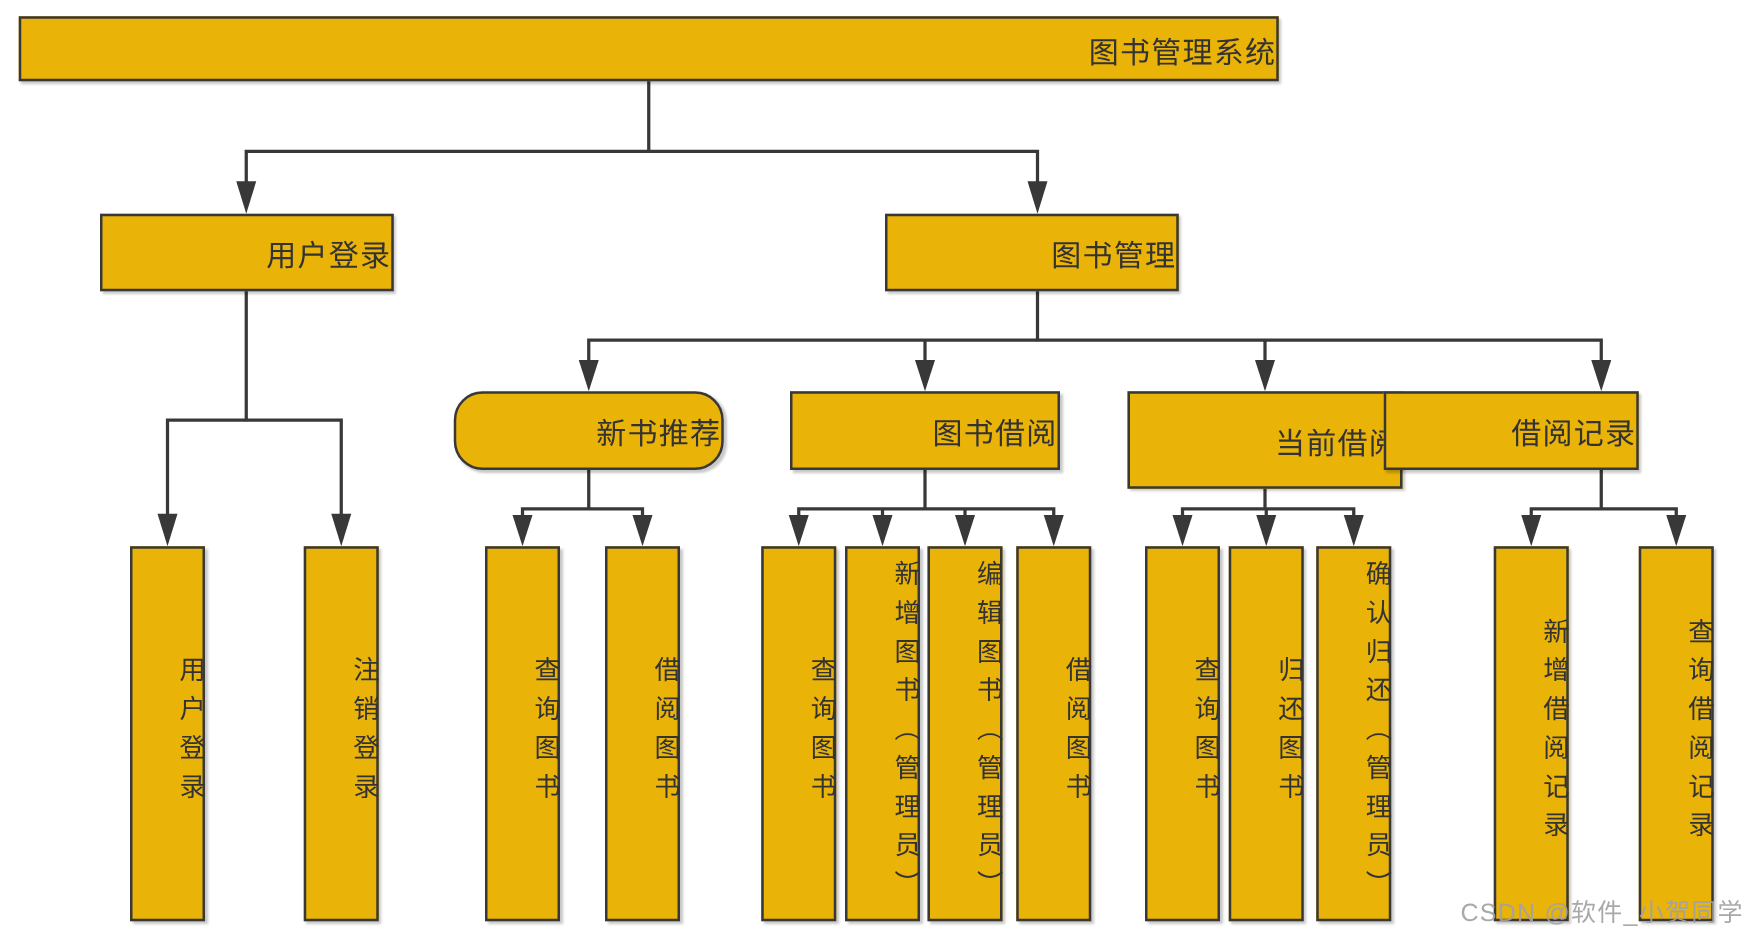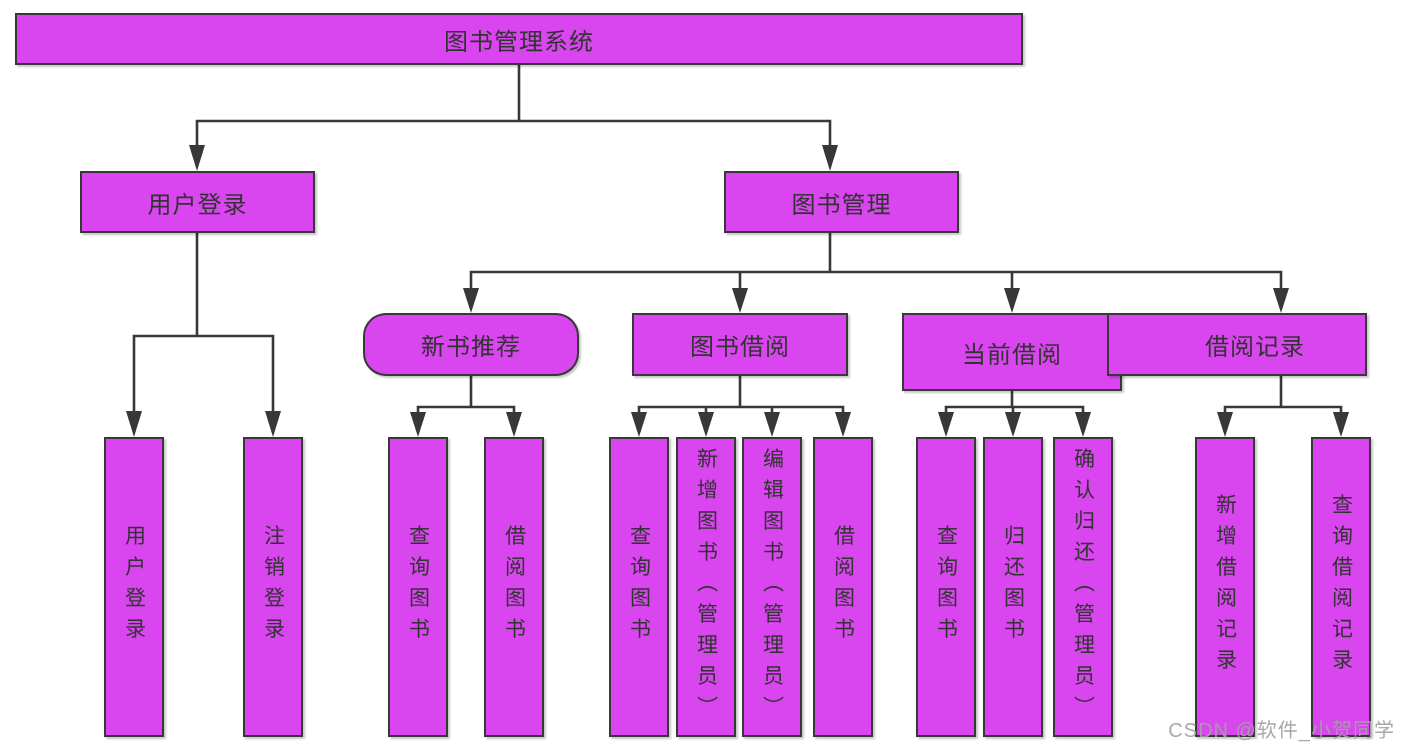--- a/index.html
+++ b/index.html
@@ -7,24 +7,24 @@
     position:relative;
     width:1405px;height:747px;
     background:#ffffff;
     font-family:"Liberation Sans","DejaVu Sans",sans-serif;
     overflow:hidden;
   }
   svg.connectors{position:absolute;left:0;top:0;z-index:0;}
   .node{
     position:absolute;
     box-sizing:border-box;
-    background:#d946ef;
+    background:#eab308;
     border:2.5px solid #383838;
     box-shadow:2px 2px 2px rgba(0,0,0,0.22);
-    display:flex;align-items:center;justify-content:center;
+    display:flex;align-items:center;justify-content:flex-end;
     color:#333333;
     z-index:1;
   }
   .hnode{font-size:24px;letter-spacing:1px;white-space:nowrap;}
   .leaf{z-index:1;}
   .leaf .vtext{
     writing-mode:vertical-rl;
     text-orientation:mixed;
     font-size:21px;
     letter-spacing:10px;
@@ -105,34 +105,34 @@
     </g>
   </svg>
 
   <div class="node hnode" style="left:15px;top:13px;width:1008px;height:52px;">
     <span>图书管理系统</span>
   </div>
 
   <div class="node hnode" style="left:80px;top:171px;width:235px;height:62px;">
     <span>用户登录</span>
   </div>
-  <div class="node hnode" style="left:724px;top:171px;width:235px;height:62px;">
+  <div class="node hnode" style="left:708px;top:171px;width:235px;height:62px;">
     <span>图书管理</span>
   </div>
 
   <div class="node hnode" style="left:363px;top:313px;width:216px;height:63px;border-radius:23px;">
     <span>新书推荐</span>
   </div>
   <div class="node hnode" style="left:632px;top:313px;width:216px;height:63px;">
     <span>图书借阅</span>
   </div>
   <div class="node hnode" style="left:902px;top:313px;width:220px;height:78px;">
     <span>当前借阅</span>
   </div>
-  <div class="node hnode" style="left:1107px;top:313px;width:260px;height:63px;padding-left:36px;">
+  <div class="node hnode" style="left:1107px;top:313px;width:204px;height:63px;padding-left:36px;">
     <span>借阅记录</span>
   </div>
 
   <div class="node leaf" style="left:104px;top:437px;width:60px;height:300px;">
     <span class="vtext">用户登录</span>
   </div>
   <div class="node leaf" style="left:243px;top:437px;width:60px;height:300px;">
     <span class="vtext">注销登录</span>
   </div>
 

